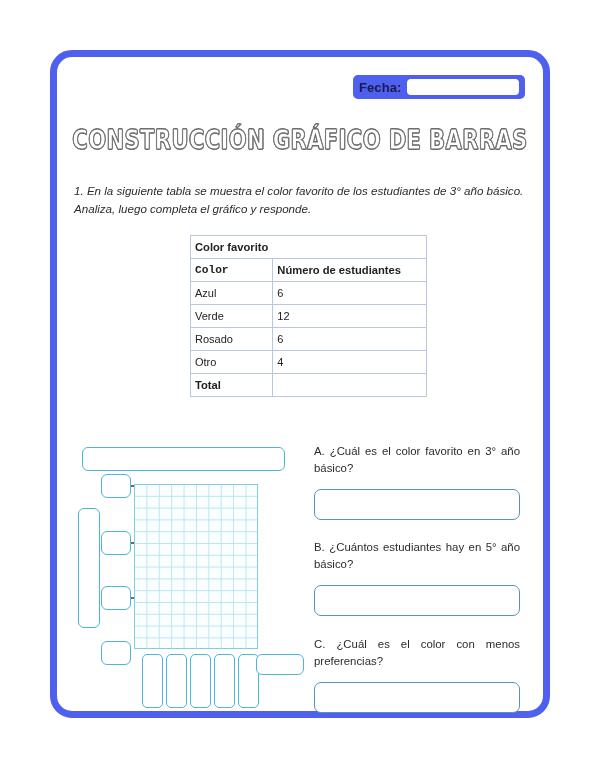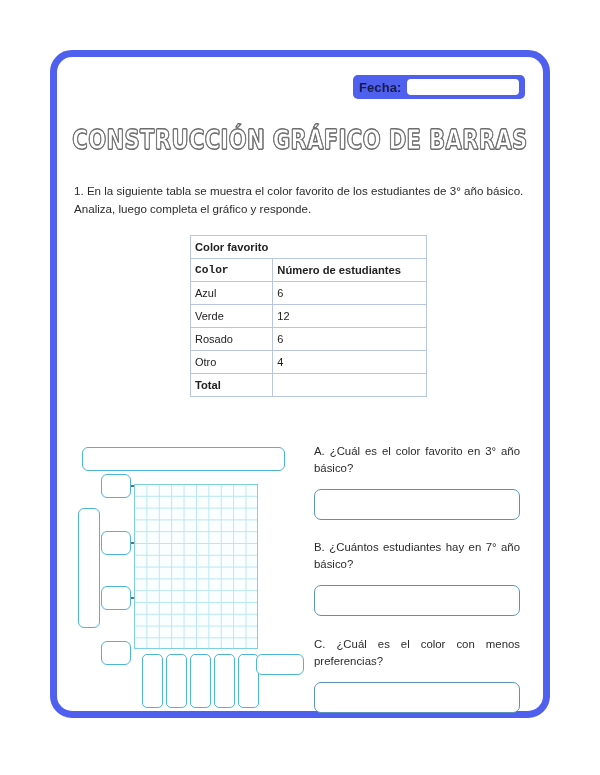--- a/index.html
+++ b/index.html
@@ -78,20 +78,21 @@
 
   
   .instruction {
     position: absolute;
     left: 74px;
     top: 182px;
     width: 455px;
     font-size: 11.6px;
     line-height: 1.55;
     color: #2b2b2b;
+    font-style: italic;
   }
 
   
   .data-table {
     position: absolute;
     left: 190px;
     top: 235px;
     width: 237px;
     border-collapse: collapse;
     font-size: 11px;
@@ -273,20 +274,20 @@
 
   <div class="blank-box x-axis-title-box"></div>
 </div>
 
 <div class="question-block qb-1">
   <div class="question-text">A. ¿Cuál es el color favorito en 3° año básico?</div>
   <div class="answer-box"></div>
 </div>
 
 <div class="question-block qb-2">
-  <div class="question-text">B. ¿Cuántos estudiantes hay en 7° año básico?</div>
+  <div class="question-text">B. ¿Cuántos estudiantes hay en 5° año básico?</div>
   <div class="answer-box"></div>
 </div>
 
 <div class="question-block qb-3">
   <div class="question-text">C. ¿Cuál es el color con menos preferencias?</div>
   <div class="answer-box"></div>
 </div>
 
 </body></html>

